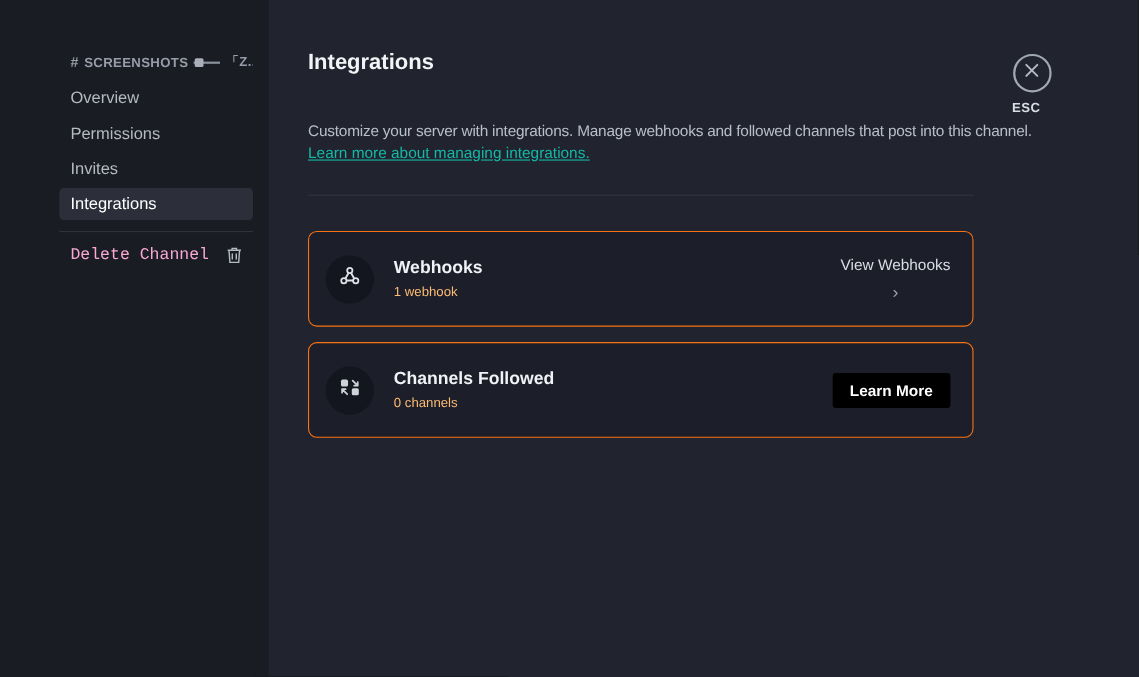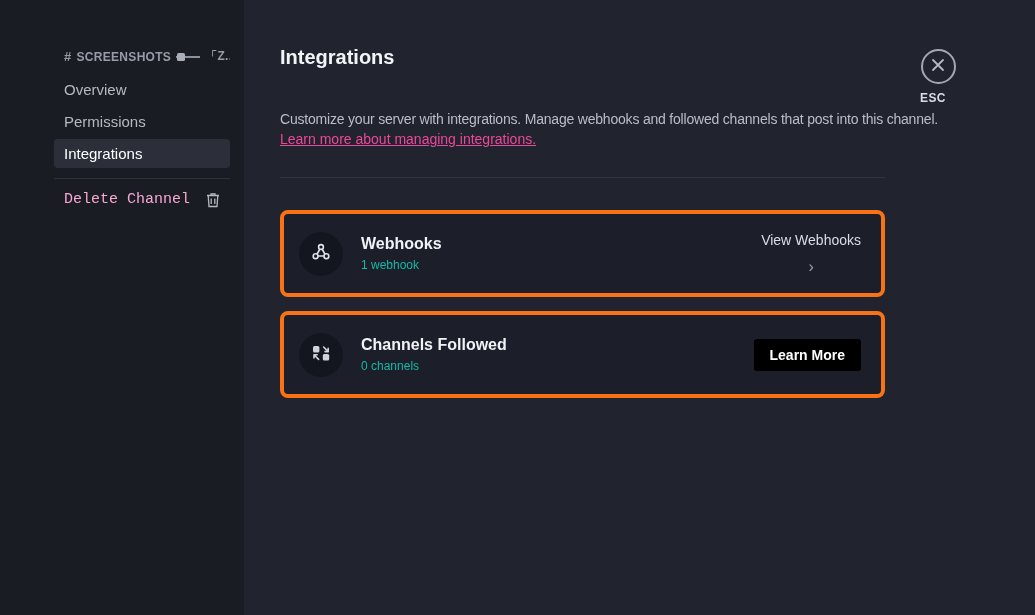--- a/index.html
+++ b/index.html
@@ -29,36 +29,36 @@
   .delete-row {
     display:flex; align-items:center; justify-content:space-between;
     padding:6px 10px; border-radius:4px; color:#f9a8d4; font-size:15px; font-weight:500; cursor:pointer;font-family:Liberation Mono, monospace;
   }
   .trash svg { display:block; }
   
   .main { flex:1; background:#21242f; position:relative; padding:46px 0 0 36px; }
   .content { width:605px; }
   .page-title { font-size:20px; font-weight:700; color:#f3f4f6; margin-bottom:41px; }
   .desc { font-size:14px; color:#b8bec8; line-height:19px; white-space:nowrap; letter-spacing:-.2px; }
-  .learn-link { display:inline-block; margin-top:1px; font-size:14px; line-height:19px; color:#ec4899; text-decoration:underline; cursor:pointer; }
+  .learn-link { display:inline-block; margin-top:1px; font-size:14px; line-height:19px; color:#14b8a6; text-decoration:underline; cursor:pointer; }
   .hr { height:1px; background:#30343f; margin-top:28px; }
   .card {
     display:flex; align-items:center;
-    background:#1c1f29; border:4px solid #f97316; border-radius:8px;
+    background:#1c1f29; border:1px solid #f97316; border-radius:8px;
     padding:20px 20px 20px 15px; height:87px;
   }
   .card.first { margin-top:32px; }
   .card.second { margin-top:14px; }
   .icon-circle {
     width:44px; height:44px; border-radius:50%; background:#14161f;
     display:flex; align-items:center; justify-content:center; flex-shrink:0;
   }
   .card-text { margin-left:18px; }
   .card-title { font-size:16px; font-weight:700; color:#f0f2f5; }
-  .card-sub { font-size:12px; color:#14b8a6; margin-top:5px; }
+  .card-sub { font-size:12px; color:#fdba74; margin-top:5px; }
   .card-action { margin-left:auto; display:flex; align-items:center; }
   .view-link { display:flex; align-items:center; gap:11px; color:#d9dde4; font-size:14px; font-weight:500; cursor:pointer;flex-direction:column; }
   .chev { color:#9aa2ad; font-size:16px; line-height:1; }
   .btn-primary {
     background:#000000; color:#ffffff; border:none; border-radius:3px;
     height:32px; padding:0 16px; font-size:14px; font-weight:700; cursor:pointer;
     font-family:"Liberation Sans","DejaVu Sans",sans-serif;
   }
   
   .close-wrap { position:absolute; top:49px; left:676px; width:36px; text-align:left; }
@@ -80,20 +80,21 @@
         <span>SCREENSHOTS</span>
         <span class="slider-glyph">
           <span class="track"></span>
             <span class="knob"></span>
         </span>
         <span>「Z...</span>
       </div>
 
       <div class="nav-item">Overview</div>
       <div class="nav-item">Permissions</div>
+      <div class="nav-item">Invites</div>
       <div class="nav-item selected">Integrations</div>
 
       <div class="side-divider"></div>
 
       <div class="delete-row">
         <span>Delete Channel</span>
         <span class="trash">
           <svg width="14" height="16" viewBox="0 0 14 16" fill="none">
             <path d="M1 3.5h12M5 3.5V1.8h4v1.7M2.2 3.5l.8 11h8l.8-11" stroke="#b5bac1" stroke-width="1.3"></path>
             <path d="M5.2 6.5v5.5M8.8 6.5v5.5" stroke="#b5bac1" stroke-width="1.3"></path>

